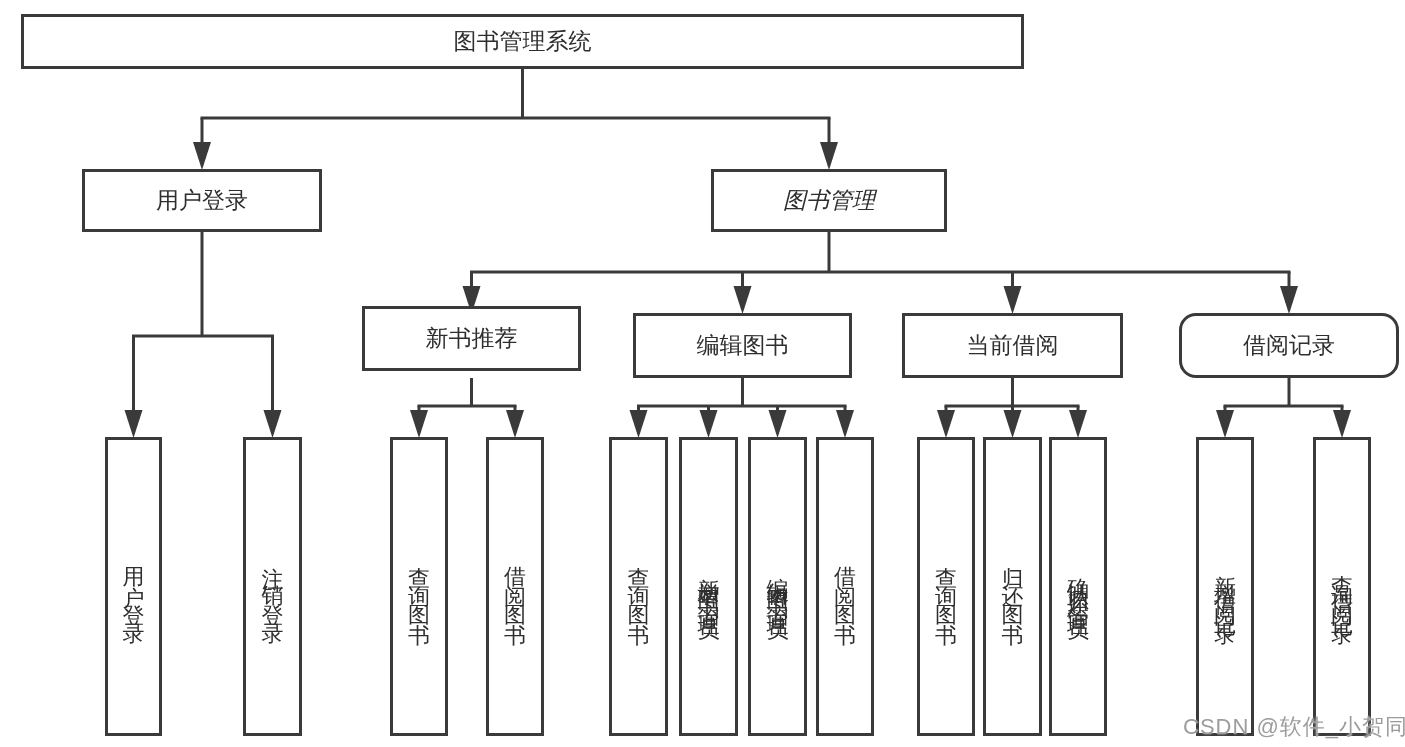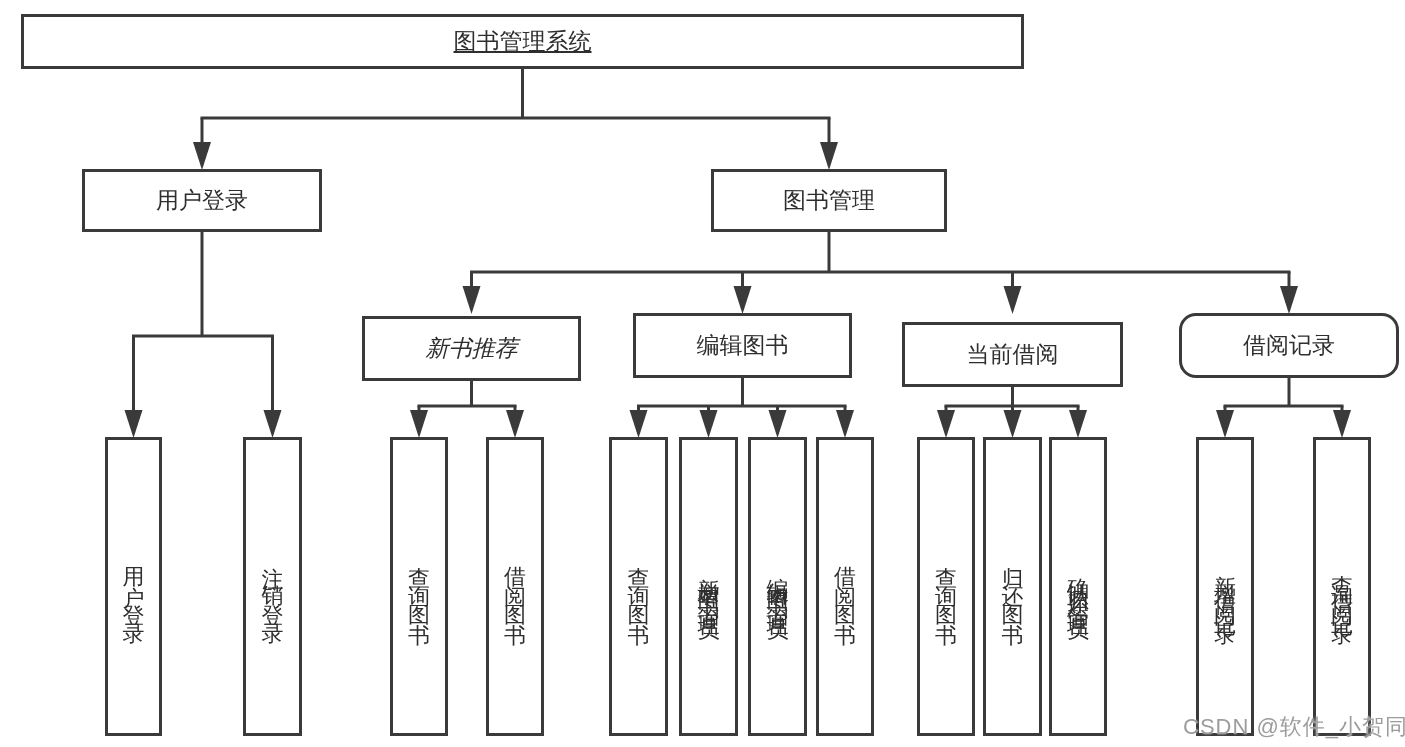--- a/index.html
+++ b/index.html
@@ -97,28 +97,28 @@
       <line x1="1078" y1="406" x2="1078" y2="417" stroke="#3a3a3a" stroke-width="3"></line>
       <polygon points="1069,410 1087,410 1078,438" fill="#3a3a3a"></polygon>
       <line x1="1289" y1="378" x2="1289" y2="406" stroke="#3a3a3a" stroke-width="3"></line>
       <line x1="1223.5" y1="406" x2="1343.5" y2="406" stroke="#3a3a3a" stroke-width="3"></line>
       <line x1="1225" y1="406" x2="1225" y2="417" stroke="#3a3a3a" stroke-width="3"></line>
       <polygon points="1216,410 1234,410 1225,438" fill="#3a3a3a"></polygon>
       <line x1="1342" y1="406" x2="1342" y2="417" stroke="#3a3a3a" stroke-width="3"></line>
       <polygon points="1333,410 1351,410 1342,438" fill="#3a3a3a"></polygon>
     </svg>
   <div id="nodes-layer">
-      <div class="node h" style="left: 21px; top: 14px; width: 1003px; height: 55px; text-decoration: underline;">图书管理系统</div>
+      <div class="node h" style="left: 21px; top: 14px; width: 1003px; height: 55px;">图书管理系统</div>
       <div class="node h" style="left: 82px; top: 169px; width: 240px; height: 63px;">用户登录</div>
-      <div class="node h" style="left: 711px; top: 169px; width: 236px; height: 63px;">图书管理</div>
+      <div class="node h" style="left: 711px; top: 169px; width: 236px; height: 63px; font-style: italic;">图书管理</div>
       <div class="node v" style="left: 105px; top: 437px; width: 57px; height: 299px; letter-spacing: 19px;">用户登录</div>
       <div class="node v" style="left: 243px; top: 437px; width: 59px; height: 299px; letter-spacing: 19px;">注销登录</div>
-      <div class="node h" style="left: 362px; top: 316px; width: 219px; height: 65px; font-style: italic;">新书推荐</div>
+      <div class="node h" style="left: 362px; top: 306px; width: 219px; height: 65px;">新书推荐</div>
       <div class="node h" style="left: 633px; top: 313px; width: 219px; height: 65px;">编辑图书</div>
-      <div class="node h" style="left: 902px; top: 313px; width: 221px; height: 65px; margin-top: 9px;">当前借阅</div>
+      <div class="node h" style="left: 902px; top: 313px; width: 221px; height: 65px;">当前借阅</div>
       <div class="node h" style="left: 1179px; top: 313px; width: 220px; height: 65px; border-radius: 17px;">借阅记录</div>
       <div class="node v" style="left: 390px; top: 437px; width: 58px; height: 299px; letter-spacing: 19px;">查询图书</div>
       <div class="node v" style="left: 486px; top: 437px; width: 58px; height: 299px; letter-spacing: 19px;">借阅图书</div>
       <div class="node v" style="left: 609px; top: 437px; width: 59px; height: 299px; letter-spacing: 19px;">查询图书</div>
       <div class="node v" style="left: 679px; top: 437px; width: 59px; height: 299px; letter-spacing: 6px;">新增图书（管理员）</div>
       <div class="node v" style="left: 748px; top: 437px; width: 59px; height: 299px; letter-spacing: 6px;">编辑图书（管理员）</div>
       <div class="node v" style="left: 816px; top: 437px; width: 58px; height: 299px; letter-spacing: 19px;">借阅图书</div>
       <div class="node v" style="left: 917px; top: 437px; width: 58px; height: 299px; letter-spacing: 19px;">查询图书</div>
       <div class="node v" style="left: 983px; top: 437px; width: 59px; height: 299px; letter-spacing: 19px;">归还图书</div>
       <div class="node v" style="left: 1049px; top: 437px; width: 58px; height: 299px; letter-spacing: 6px;">确认归还（管理员）</div>

